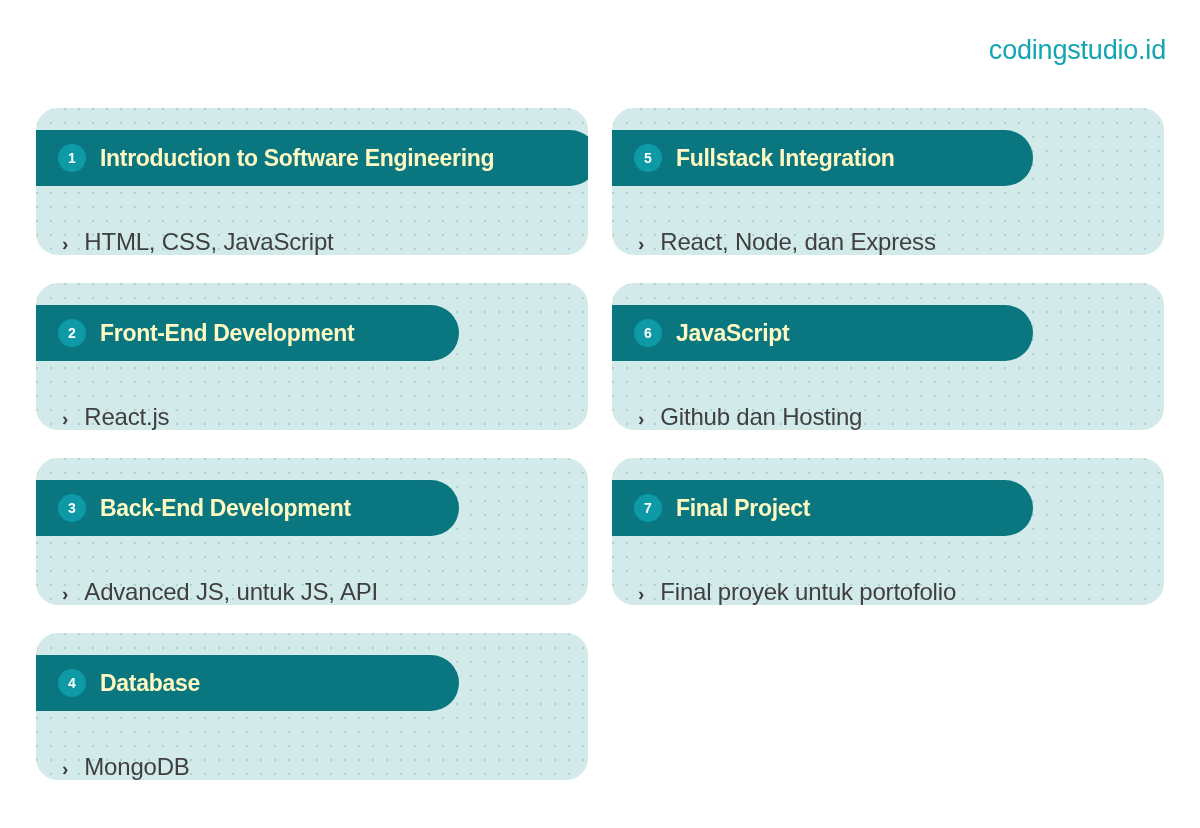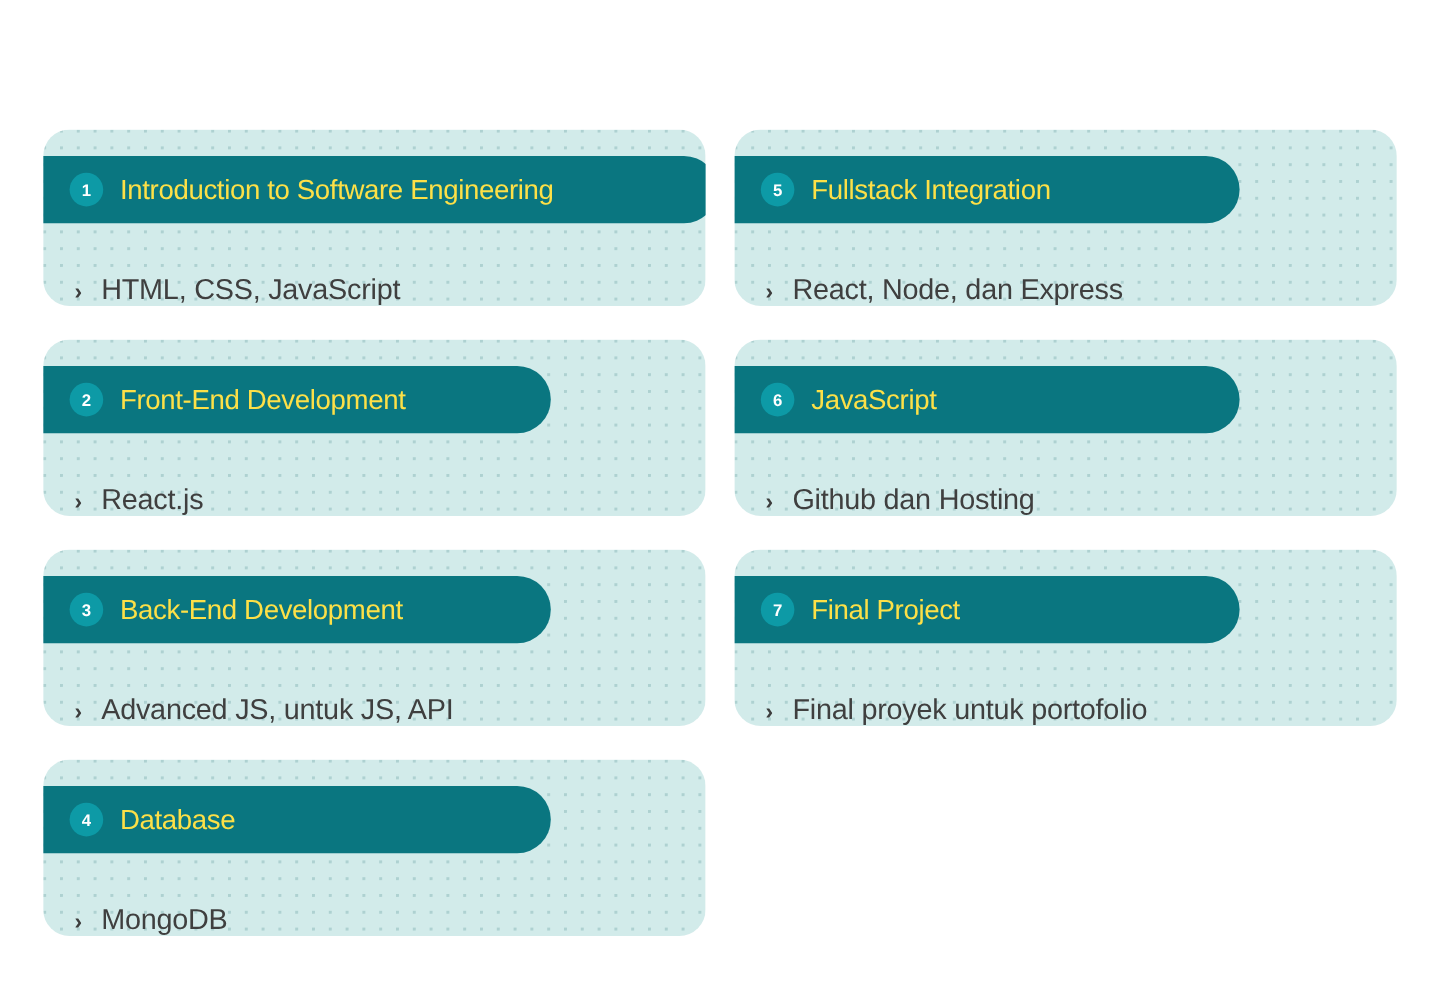--- a/index.html
+++ b/index.html
@@ -98,23 +98,23 @@
     color: #ffffff;
     font-size: 14px;
     font-weight: 700;
     display: flex;
     align-items: center;
     justify-content: center;
     line-height: 1;
   }
 
   .card-title {
-    color: #fde047;
+    color: #fef9c3;
     font-size: 23px;
-    font-weight: 400;
+    font-weight: 700;
     letter-spacing: -0.3px;
     white-space: nowrap;
     line-height: 1;
   }
 
   .card-body {
     position: absolute;
     left: 26px;
     top: 98px;
     display: flex;
@@ -135,20 +135,23 @@
     white-space: nowrap;
     line-height: 1;
     margin-top: 24px;
   }
 </style>
 </head>
 <body>
 
 <div class="page">
 
+  <div class="brand-row">
+    <div class="brand">codingstudio.id</div>
+  </div>
 
   <div class="grid">
 
     <div class="col-left" style="display:flex;flex-direction:column;row-gap:28px;">
 
       <div class="card wide-bar">
         <div class="card-header">
           <div class="badge">1</div>
           <div class="card-title">Introduction to Software Engineering</div>
         </div>

